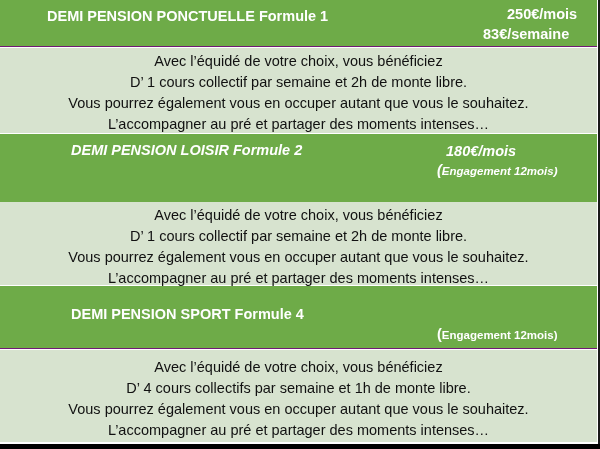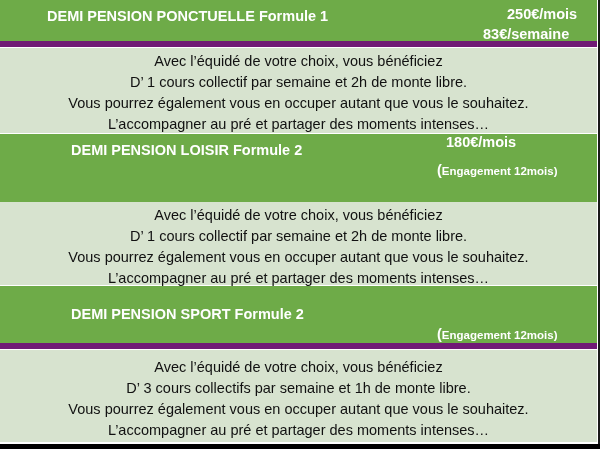--- a/index.html
+++ b/index.html
@@ -3,24 +3,24 @@
 <meta charset="utf-8">
 <style>
   html, body { margin: 0; padding: 0; }
   body {
     width: 600px; height: 449px; position: relative; overflow: hidden;
     background: #ffffff;
     font-family: "Liberation Sans", "DejaVu Sans", sans-serif;
   }
   .table { position: absolute; left: 0; top: 0; width: 597px; }
   .row { position: absolute; left: 0; width: 597px; box-sizing: border-box; }
-  .head { background: #6eab48; border-bottom: 6px solid #701a75; color: #ffffff; font-weight: bold; }
+  .head { background: #6eab48; border-bottom: 1px solid #701a75; color: #ffffff; font-weight: bold; }
   .body { background: #d7e3cf; color: #111111; text-align: center; font-size: 14.5px; line-height: 21px; }
   .title { position: absolute; top: 8px; font-size: 14.5px; white-space: nowrap; }
-  .price { position: absolute; top: 0; font-size: 14.5px; white-space: nowrap; }
+  .price { position: absolute; top: 9px; font-size: 14.5px; white-space: nowrap; }
   .sub { position: absolute; font-size: 11.5px; white-space: nowrap; }
   .sub .paren { font-size: 14.5px; }
   .body .lines { padding-top: 3px; }
   .right-edge { position: absolute; left: 598px; top: 0; width: 2px; height: 449px; background: #1a1a1a; }
   .bottom-edge { position: absolute; left: 0; top: 444px; width: 600px; height: 5px; background: #000000; }
 </style>
 </head>
 <body>
 
 <div class="table">
@@ -33,44 +33,44 @@
 
   <div class="row body" style="top:48px; height:85px;">
     <div class="lines">
       <div>Avec l’équidé de votre choix, vous bénéficiez</div>
       <div>D’ 1 cours collectif par semaine et 2h de monte libre.</div>
       <div>Vous pourrez également vous en occuper autant que vous le souhaitez.</div>
       <div>L’accompagner au pré et partager des moments intenses…</div>
     </div>
   </div>
 
-  <div class="row head" style="top:134px; height:83px;">
+  <div class="row head" style="top:134px; height:83px;font-style:italic;">
     <span class="title" style="left:71px;">DEMI PENSION LOISIR Formule 2</span>
     <span class="price" style="left:446px;">180€/mois</span>
     <span class="sub" style="left:437px; top:28px;"><span class="paren">(</span><span>Engagement 12mois)</span></span>
   </div>
 
   <div class="row body" style="top:202px; height:83px;">
     <div class="lines">
       <div>Avec l’équidé de votre choix, vous bénéficiez</div>
       <div>D’ 1 cours collectif par semaine et 2h de monte libre.</div>
       <div>Vous pourrez également vous en occuper autant que vous le souhaitez.</div>
       <div>L’accompagner au pré et partager des moments intenses…</div>
     </div>
   </div>
 
   <div class="row head" style="top:286px; height:63px;">
-    <span class="title" style="left:71px; top:20px;">DEMI PENSION SPORT Formule 2</span>
+    <span class="title" style="left:71px; top:20px;">DEMI PENSION SPORT Formule 4</span>
     <span class="sub" style="left:437px; top:40px;"><span class="paren">(</span><span>Engagement 12mois)</span></span>
   </div>
 
   <div class="row body" style="top:350px; height:92px;">
     <div class="lines" style="padding-top:7px;">
       <div>Avec l’équidé de votre choix, vous bénéficiez</div>
-      <div>D’ 3 cours collectifs par semaine et 1h de monte libre.</div>
+      <div>D’ 4 cours collectifs par semaine et 1h de monte libre.</div>
       <div>Vous pourrez également vous en occuper autant que vous le souhaitez.</div>
       <div>L’accompagner au pré et partager des moments intenses…</div>
     </div>
   </div>
 
 </div>
 
 <div class="right-edge"></div>
 <div class="bottom-edge"></div>
 

